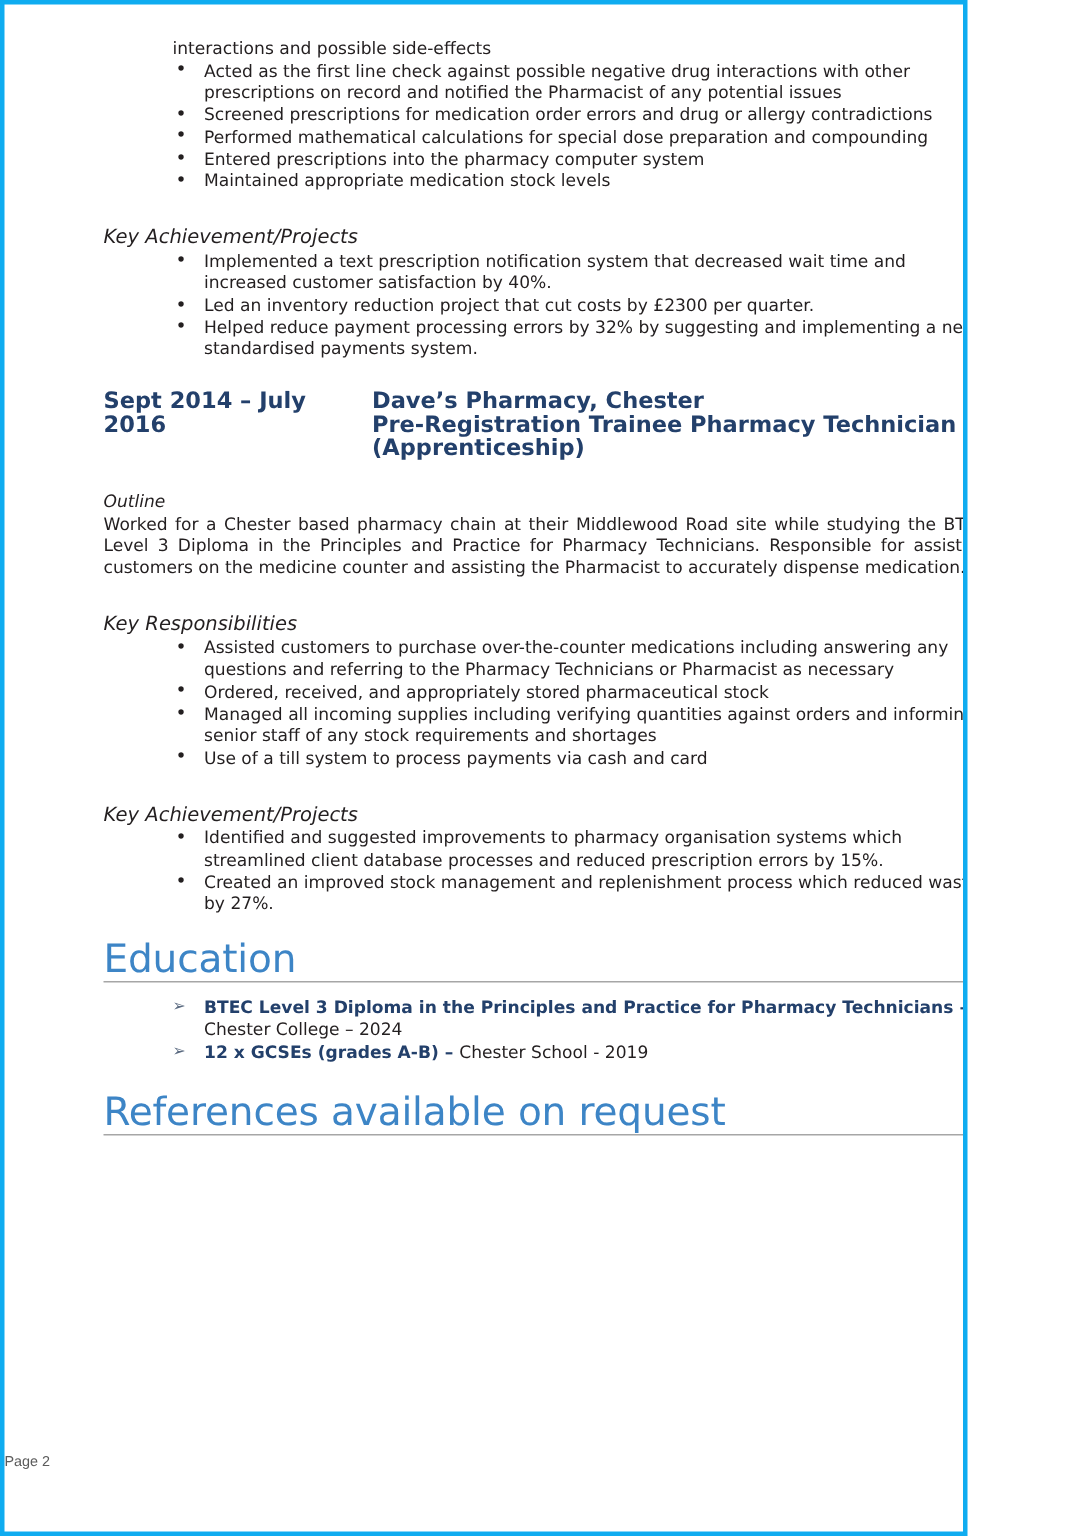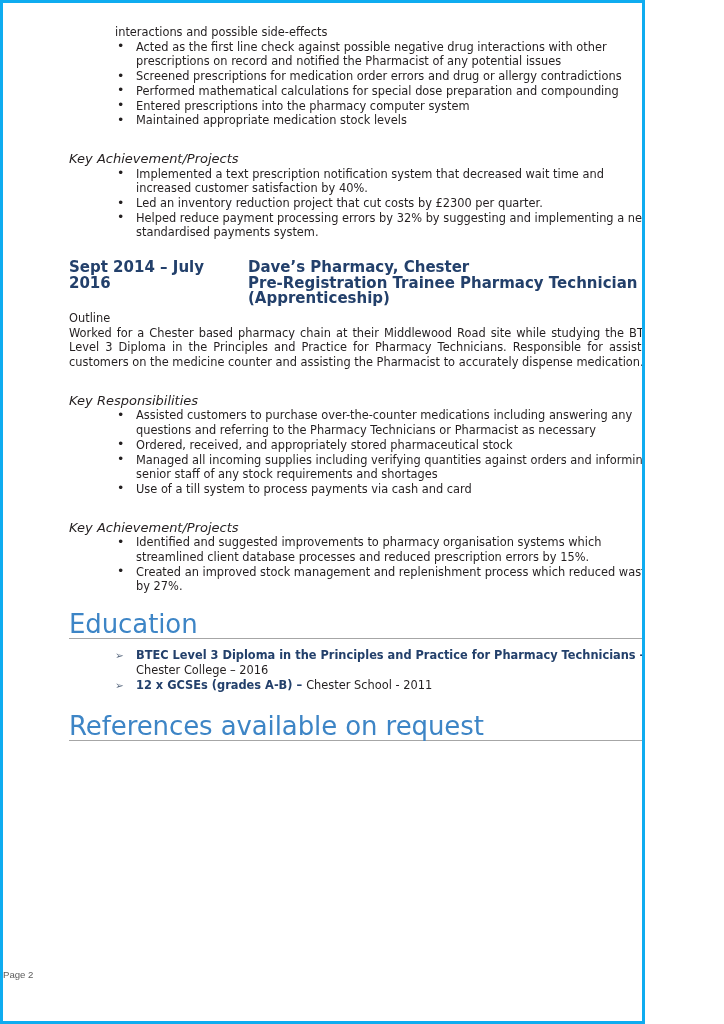--- a/index.html
+++ b/index.html
@@ -69,24 +69,25 @@
     color: #23406b;
     font-weight: bold;
     font-size: 15px;
     line-height: 15.6px;
   }
   .job-dates { width: 179px; flex: 0 0 179px; }
   .job-right { flex: 1 1 auto; }
 
   
   .outline-label {
-    font-size: 11.4px;
-    line-height: 14.7px;
-    color: #231f20;
-    margin-top: 4px;
+    font-style: italic;
+    font-size: 11.4px;
+    line-height: 14.7px;
+    color: #231f20;
+    margin-top: 20px;
   }
   .outline-body {
     font-size: 11.4px;
     line-height: 14.7px;
     color: #231f20;
     text-align: justify;
     width: 590px;
   }
 
   
@@ -196,22 +197,22 @@
     <div class="sub-head">Key Achievement/Projects</div>
     <ul class="bullets">
       <li>Identified and suggested improvements to pharmacy organisation systems which streamlined client database processes and reduced prescription errors by 15%.</li>
       <li>Created an improved stock management and replenishment process which reduced waste by 27%.</li>
     </ul>
 
     <div class="section">
       <div class="section-title">Education</div>
       <div class="section-rule"></div>
       <ul class="arrows">
-        <li><b>BTEC Level 3 Diploma in the Principles and Practice for Pharmacy Technicians</b><span class="dash-bold"> – </span><span>Chester College – 2016</span></li>
-        <li><b>12 x GCSEs (grades A-B)</b><span class="dash-bold"> – </span><span>Chester School - 2011</span></li>
+        <li><b>BTEC Level 3 Diploma in the Principles and Practice for Pharmacy Technicians</b><span class="dash-bold"> – </span><span>Chester College – 2024</span></li>
+        <li><b>12 x GCSEs (grades A-B)</b><span class="dash-bold"> – </span><span>Chester School - 2019</span></li>
       </ul>
     </div>
 
     <div class="section refs">
       <div class="section-title">References available on request</div>
       <div class="section-rule"></div>
     </div>
 
   </div>
 

